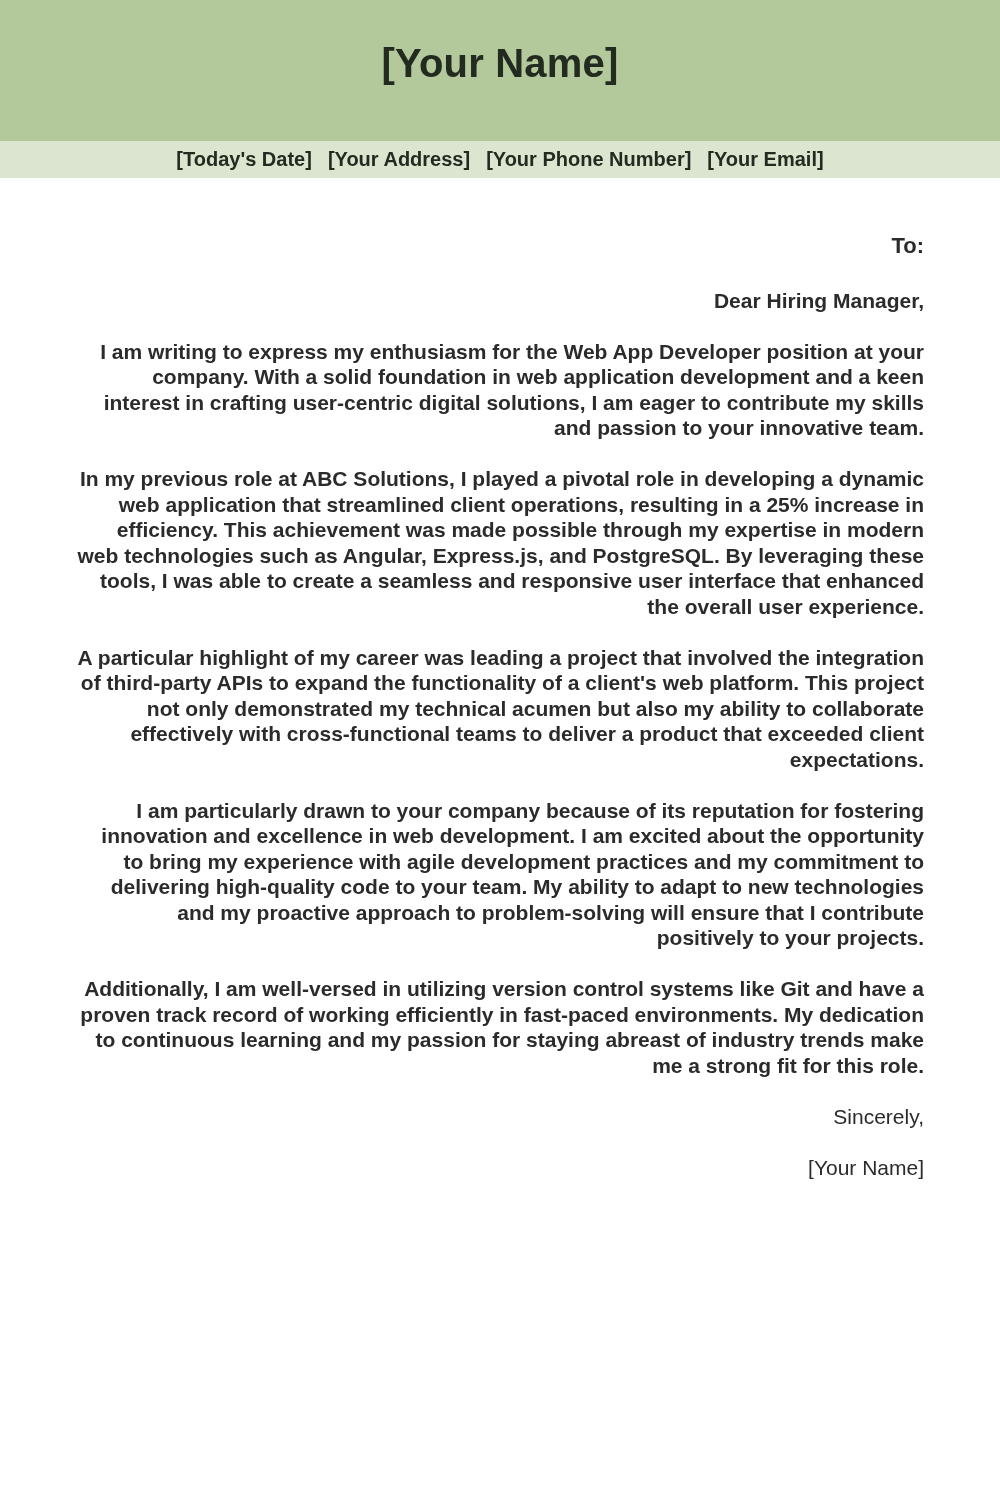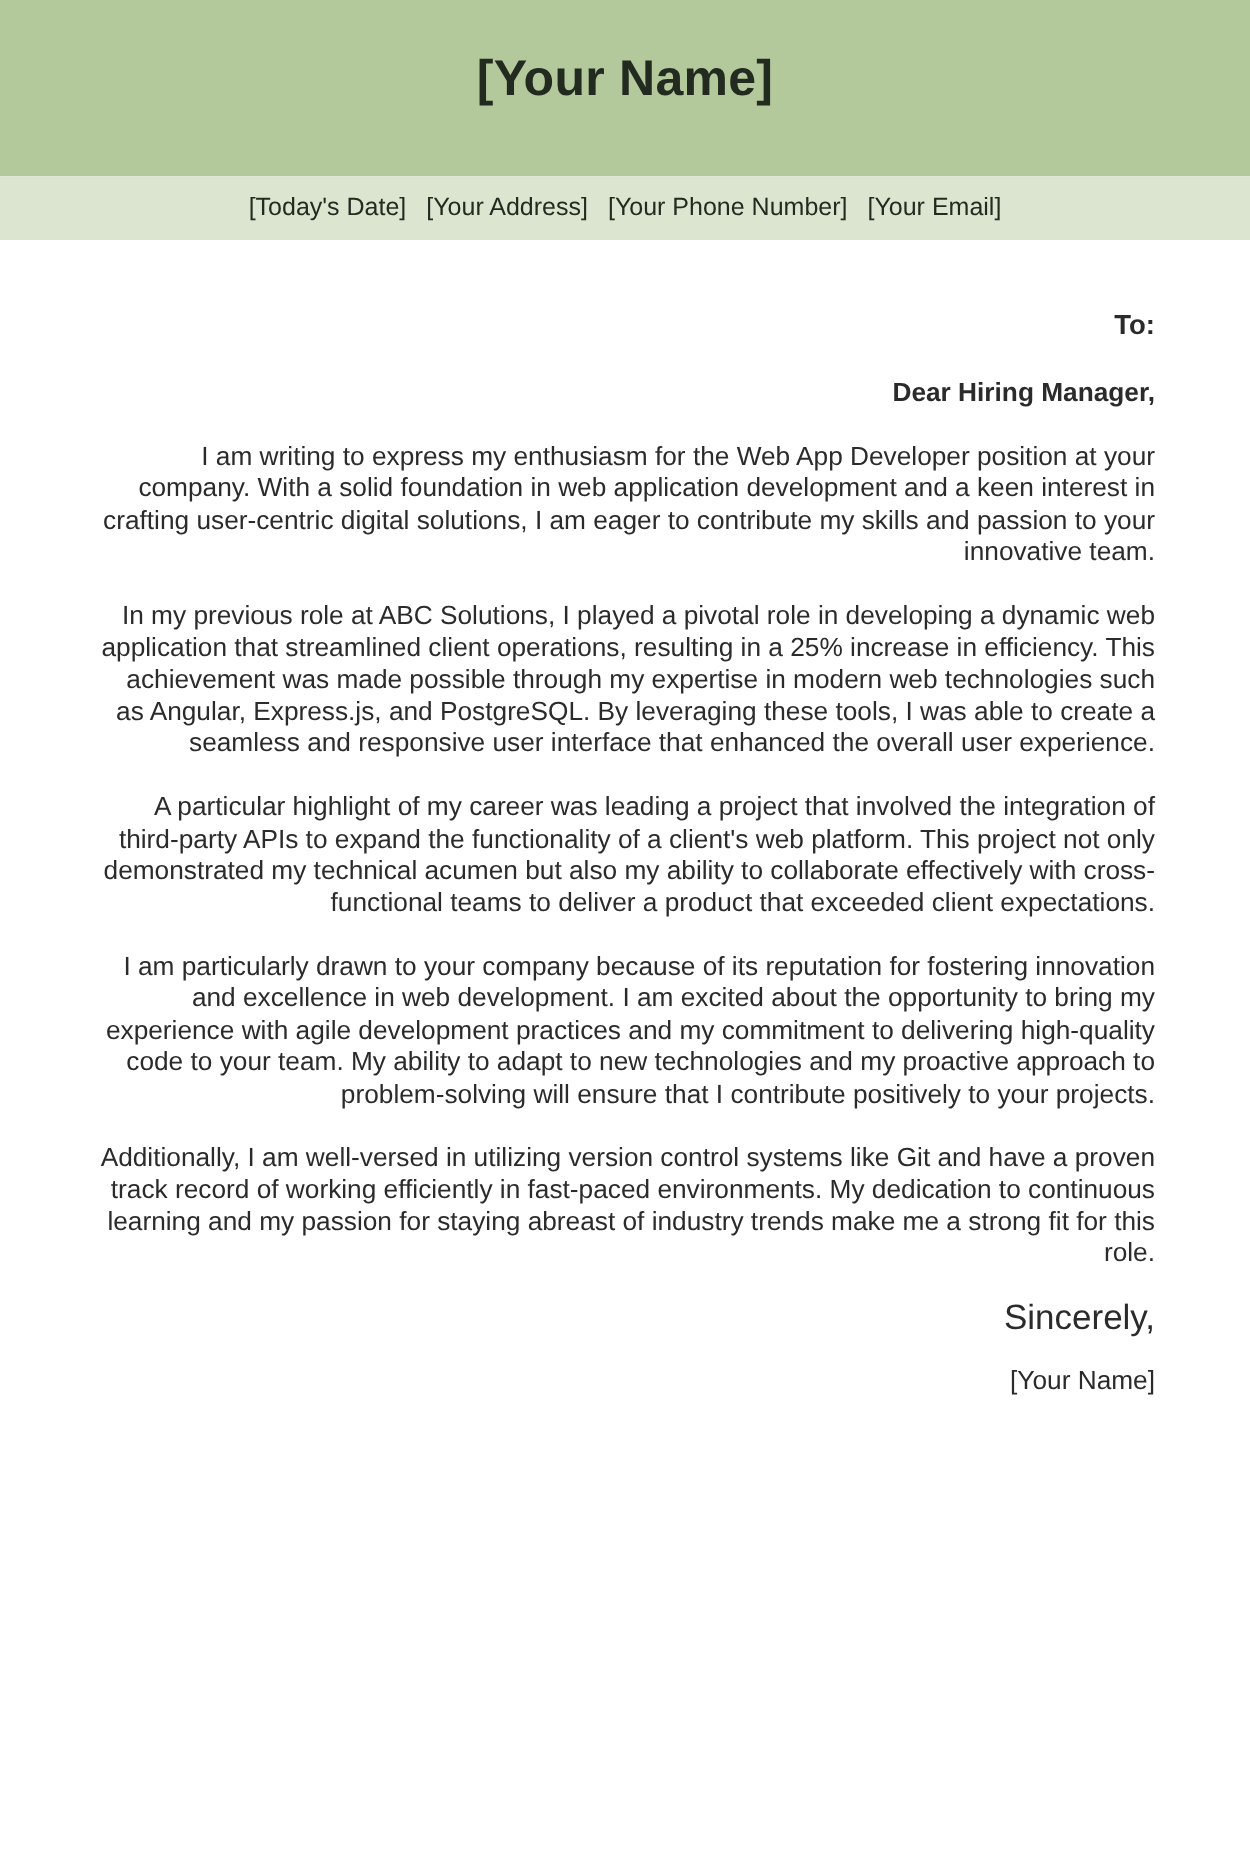--- a/index.html
+++ b/index.html
@@ -15,27 +15,27 @@
     }
     .header-name {
       font-size: 40px;
       font-weight: bold;
       color: #232b20;
       letter-spacing: 0.2px;
       margin-top: -14px;
     }
 
     .contact-bar {
-      height: 51px;
+      height: 37px;
       background: #dce5d0;
       display: flex;
       align-items: center;
       justify-content: center;
       font-size: 20px;
-      font-weight: normal;
+      font-weight: bold;
       color: #232b20;
     }
     .contact-bar span + span { margin-left: 16px; }
 
     .body {
       padding: 52px 76px 0 76px;
     }
 
     .recipient {
       font-size: 22px;
@@ -50,25 +50,26 @@
       line-height: 25.5px;
       font-weight: bold;
     }
 
     .para {
       margin-top: 25.5px;
       font-size: 21px;
       line-height: 25.5px;
       color: #2b2b2b;
       width: 848px;
+      font-weight: bold;
     }
 
     .closing {
       margin-top: 25.5px;
-      font-size: 28px;
+      font-size: 21px;
       line-height: 25.5px;
     }
     .signature {
       margin-top: 25.5px;
       font-size: 21px;
       line-height: 25.5px;
     }
   </style>
 </head>
 <body>

